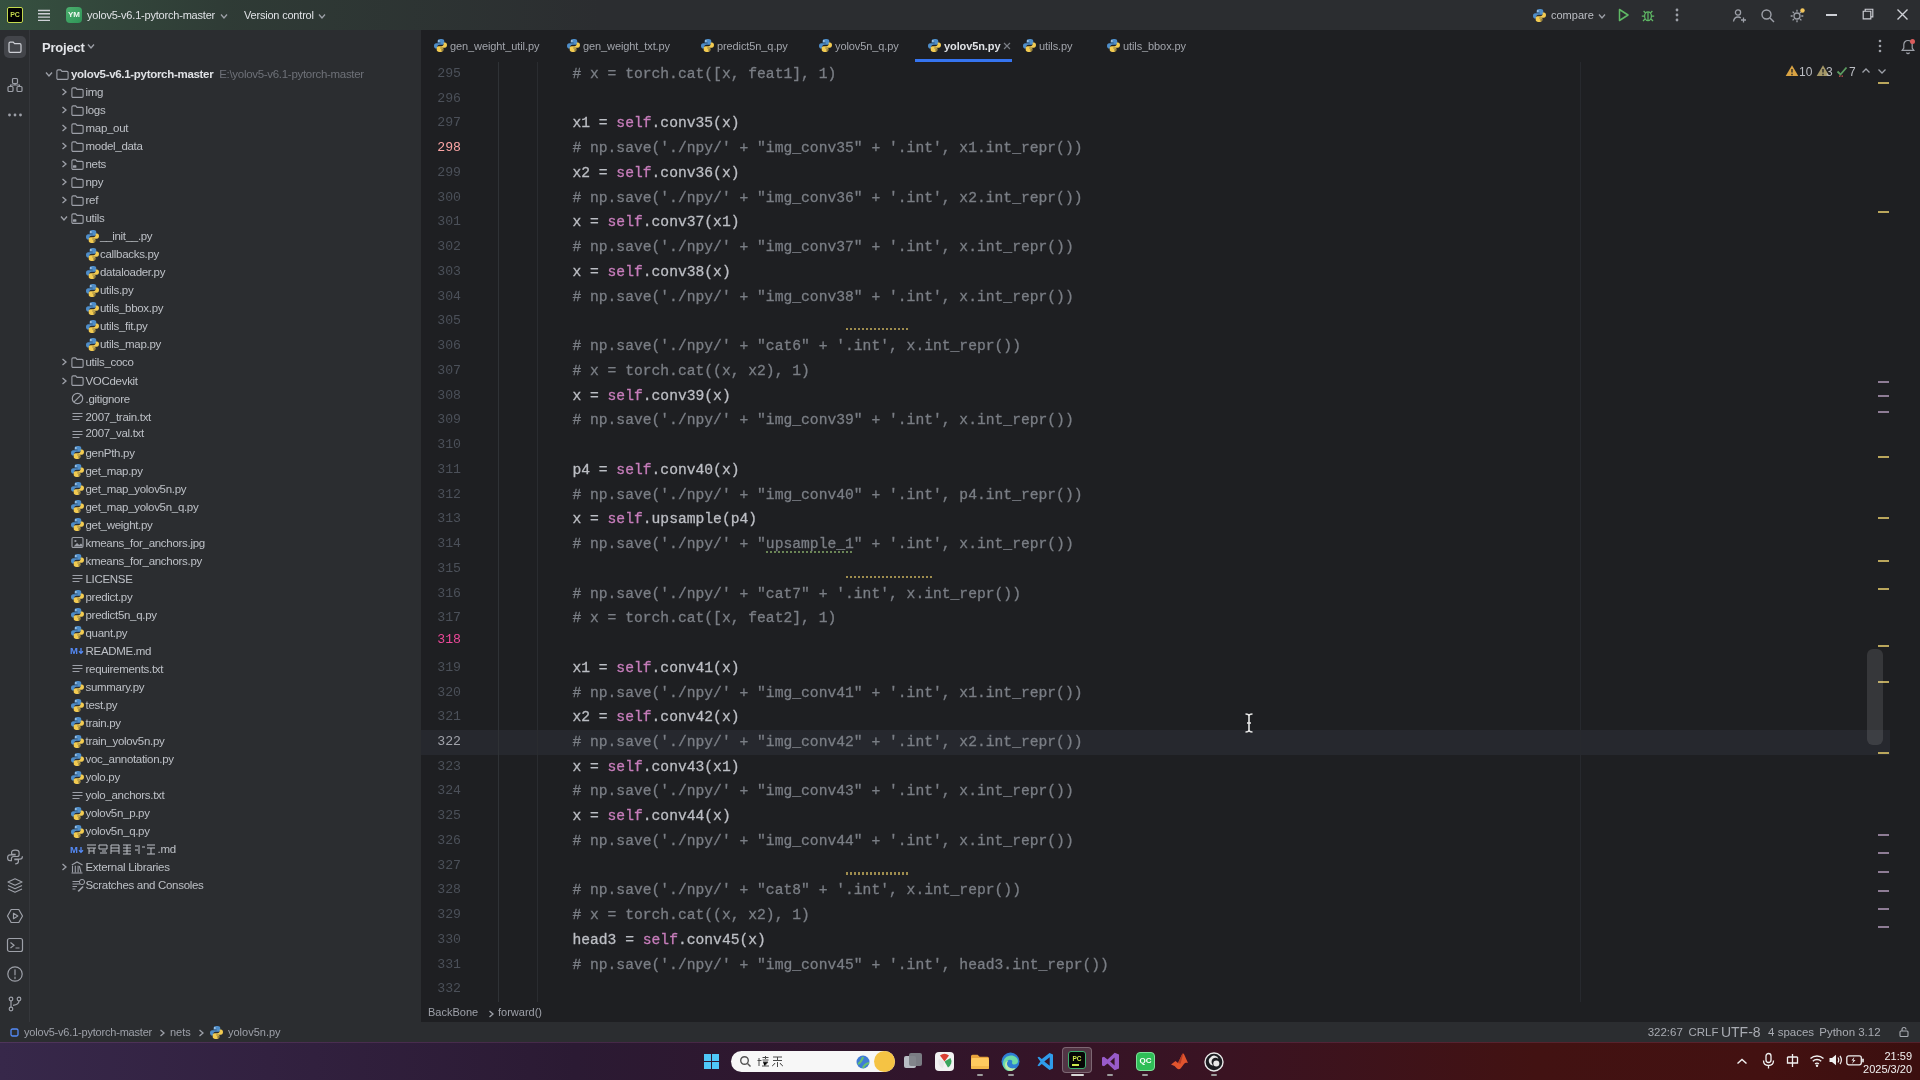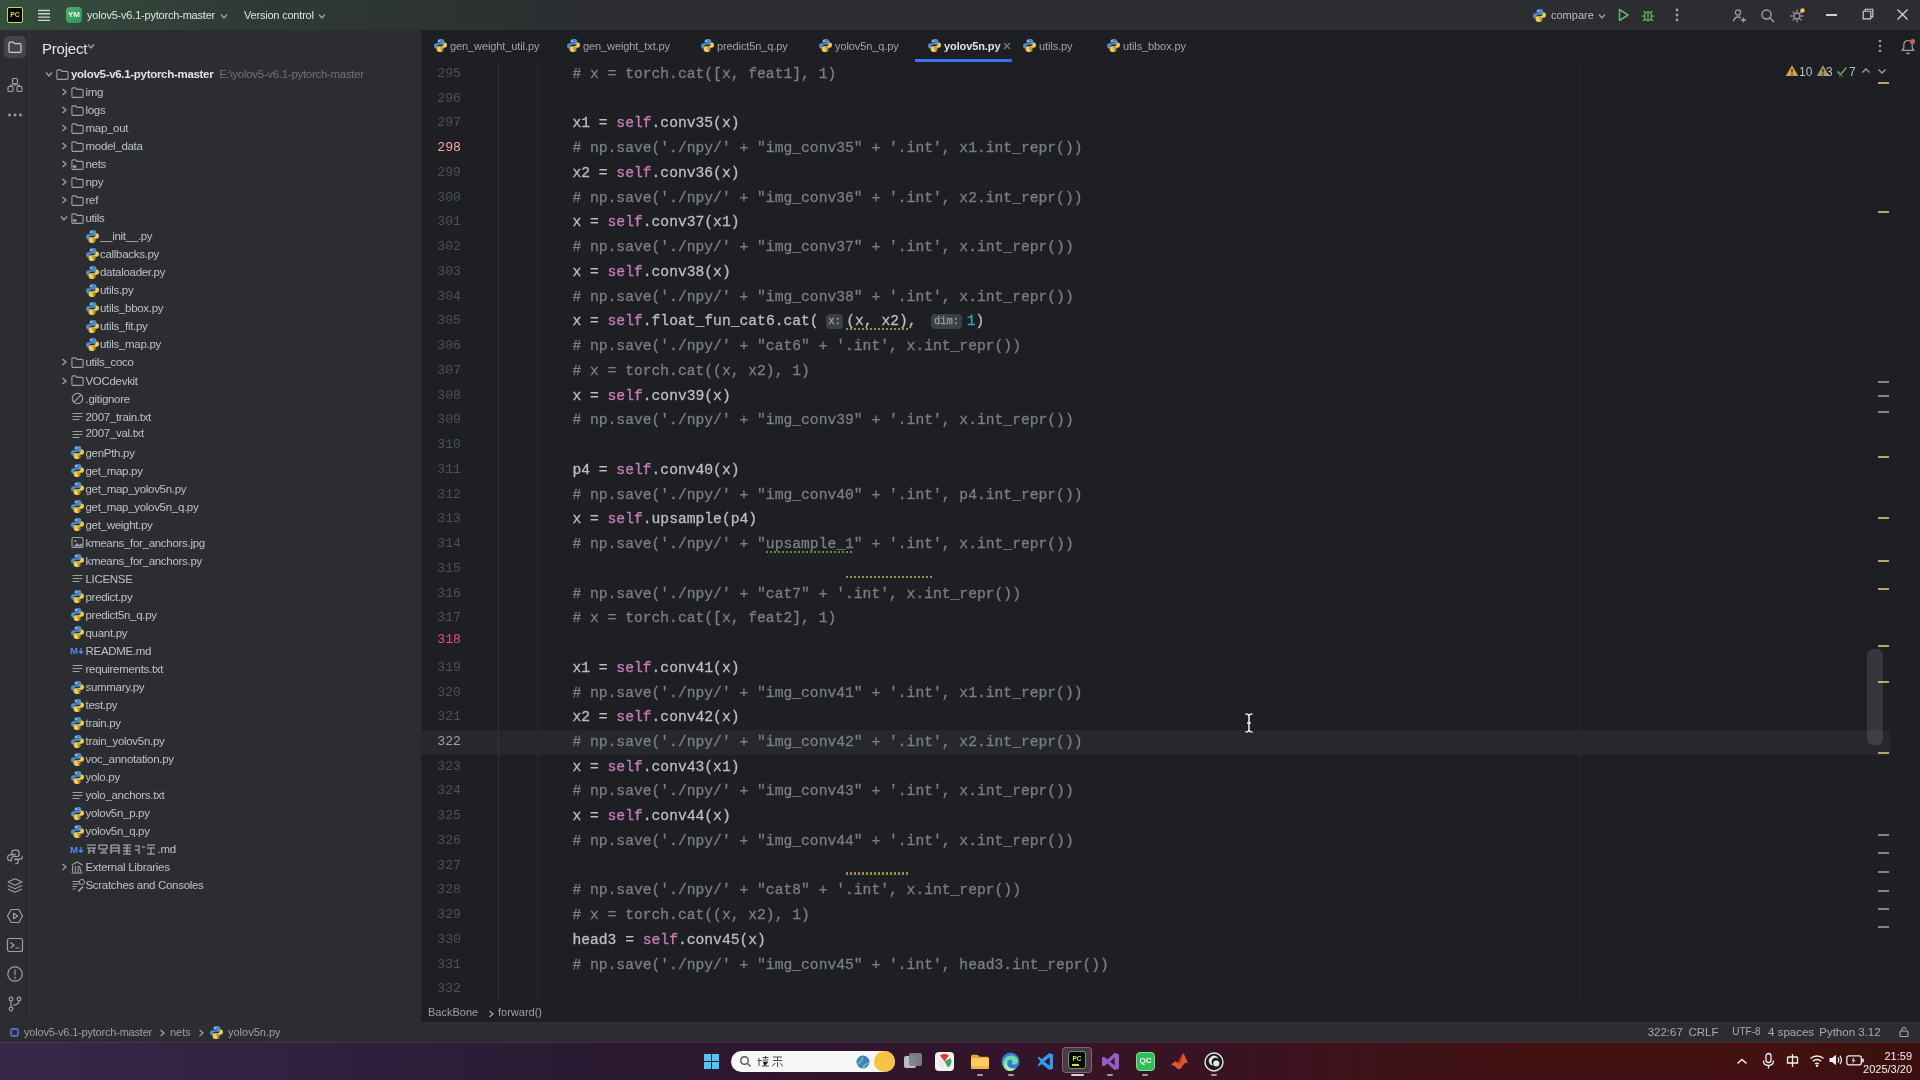--- a/index.html
+++ b/index.html
@@ -136,21 +136,21 @@
         </svg>
       </div>
 <div class="abs" style="left:1896px;top:8px">
         <svg style="" width="13" height="13" viewBox="0 0 13 13">
           <path d="M1.5 1.5 11.5 11.5M11.5 1.5 1.5 11.5" stroke="#CED0D6" stroke-width="1.4"></path>
         </svg>
       </div>
 </div>
 <div id="hdrrow"></div>
     <div id="hdrleft"></div>
-<div class="abs" style="left:42px;top:40px;font-size:15px;color:#E2E4E8;font-weight:normal;letter-spacing:-0.2px">Project</div>
+<div class="abs" style="left:42px;top:40px;font-size:13px;color:#E2E4E8;font-weight:bold;letter-spacing:-0.2px">Project</div>
 <div class="abs" style="left:86px;top:41px">
       <svg style="" width="10" height="10" viewBox="0 0 10 10">
         <path d="M2 3.5 5 7 8 3.5" stroke="#9DA0A8" stroke-width="1.3" fill="none"></path>
       </svg>
     </div>
 <div class="abs" style="left:433px;top:38px">
       <svg style="" width="15" height="15" viewBox="0 0 15 15">
         <path fill="#4E8DC9" d="M7.4 1C5.6 1 4.6 1.9 4.6 3.2v1.5h3.1v.55H3.2C1.8 5.25 1 6.4 1 7.9s.8 2.6 2.1 2.6h1.2V8.9c0-1.2 1-2.1 2.2-2.1h3c1 0 1.8-.8 1.8-1.8V3.2C11.3 1.9 10.2 1 8.8 1z"></path>
         <circle fill="#E8F0F7" cx="5.9" cy="2.9" r=".75"></circle>
         <path fill="#F2CB51" d="M7.6 14c1.8 0 2.8-.9 2.8-2.2v-1.5H7.3v-.55h4.5c1.4 0 2.2-1.15 2.2-2.65s-.8-2.6-2.1-2.6h-1.2v1.6c0 1.2-1 2.1-2.2 2.1h-3c-1 0-1.8.8-1.8 1.8v1.8C3.7 13.1 4.8 14 6.2 14z"></path>
@@ -772,21 +772,20 @@
 <div class="cl" style="top:185.70px"><span>        </span><span class="c"># np.save('./npy/' + "img_conv36" + '.int', x2.int_repr())</span></div>
 <div class="ln" style="top:210.44px;color:#4B5059">301</div>
 <div class="cl" style="top:210.44px"><span>        </span>x = <span class="s">self</span>.conv37(x1)</div>
 <div class="ln" style="top:235.18px;color:#4B5059">302</div>
 <div class="cl" style="top:235.18px"><span>        </span><span class="c"># np.save('./npy/' + "img_conv37" + '.int', x.int_repr())</span></div>
 <div class="ln" style="top:259.92px;color:#4B5059">303</div>
 <div class="cl" style="top:259.92px"><span>        </span>x = <span class="s">self</span>.conv38(x)</div>
 <div class="ln" style="top:284.66px;color:#4B5059">304</div>
 <div class="cl" style="top:284.66px"><span>        </span><span class="c"># np.save('./npy/' + "img_conv38" + '.int', x.int_repr())</span></div>
 <div class="ln" style="top:309.40px;color:#4B5059">305</div>
-<div class="cl" style="top:309.40px"><span>        </span>x = <span class="s">self</span>.float_fun_cat6.cat(<span class="chip">x:</span>(x, x2), <span class="chip d">dim:</span><span class="n">1</span>)</div>
 <div class="ln" style="top:334.14px;color:#4B5059">306</div>
 <div class="cl" style="top:334.14px"><span>        </span><span class="c"># np.save('./npy/' + "cat6" + '.int', x.int_repr())</span></div>
 <div class="ln" style="top:358.88px;color:#4B5059">307</div>
 <div class="cl" style="top:358.88px"><span>        </span><span class="c"># x = torch.cat((x, x2), 1)</span></div>
 <div class="ln" style="top:383.62px;color:#4B5059">308</div>
 <div class="cl" style="top:383.62px"><span>        </span>x = <span class="s">self</span>.conv39(x)</div>
 <div class="ln" style="top:408.36px;color:#4B5059">309</div>
 <div class="cl" style="top:408.36px"><span>        </span><span class="c"># np.save('./npy/' + "img_conv39" + '.int', x.int_repr())</span></div>
 <div class="ln" style="top:433.10px;color:#4B5059">310</div>
 <div class="ln" style="top:457.84px;color:#4B5059">311</div>
@@ -920,21 +919,21 @@
       <svg style="" width="15" height="15" viewBox="0 0 15 15">
         <path fill="#4E8DC9" d="M7.4 1C5.6 1 4.6 1.9 4.6 3.2v1.5h3.1v.55H3.2C1.8 5.25 1 6.4 1 7.9s.8 2.6 2.1 2.6h1.2V8.9c0-1.2 1-2.1 2.2-2.1h3c1 0 1.8-.8 1.8-1.8V3.2C11.3 1.9 10.2 1 8.8 1z"></path>
         <circle fill="#E8F0F7" cx="5.9" cy="2.9" r=".75"></circle>
         <path fill="#F2CB51" d="M7.6 14c1.8 0 2.8-.9 2.8-2.2v-1.5H7.3v-.55h4.5c1.4 0 2.2-1.15 2.2-2.65s-.8-2.6-2.1-2.6h-1.2v1.6c0 1.2-1 2.1-2.2 2.1h-3c-1 0-1.8.8-1.8 1.8v1.8C3.7 13.1 4.8 14 6.2 14z"></path>
         <circle fill="#3A3325" cx="9.1" cy="12.1" r=".75"></circle>
       </svg>
     </div>
 <div class="abs" style="left:228px;top:1022px;height:20px;line-height:20px;font-size:11px;color:#9DA0A8">yolov5n.py</div>
 <div class="abs" style="right:237.2px;top:1022px;height:20px;line-height:20px;font-size:11.5px;color:#A8ABB2">322:67</div>
 <div class="abs" style="right:201.6px;top:1022px;height:20px;line-height:20px;font-size:11.5px;color:#A8ABB2">CRLF</div>
-<div class="abs" style="right:159.4px;top:1022px;height:36px;line-height:20px;font-size:10px;color:#A8ABB2">UTF-8</div>
+<div class="abs" style="right:159.4px;top:1022px;height:36px;line-height:20px;font-size:14px;color:#A8ABB2">UTF-8</div>
 <div class="abs" style="right:105.9px;top:1022px;height:20px;line-height:20px;font-size:11.5px;color:#A8ABB2">4 spaces</div>
 <div class="abs" style="right:39.4px;top:1022px;height:20px;line-height:20px;font-size:11.5px;color:#A8ABB2">Python 3.12</div>
 <div class="abs" style="left:1898px;top:1026px">
       <svg style="" width="12" height="12" viewBox="0 0 12 12">
         <g fill="none" stroke="#A8ABB2" stroke-width="1.1">
           <rect x="2" y="5" width="8" height="5.5" rx="1"></rect>
           <path d="M4 5V3.5A2 2 0 0 1 8 3.5"></path>
         </g>
       </svg>
     </div>

